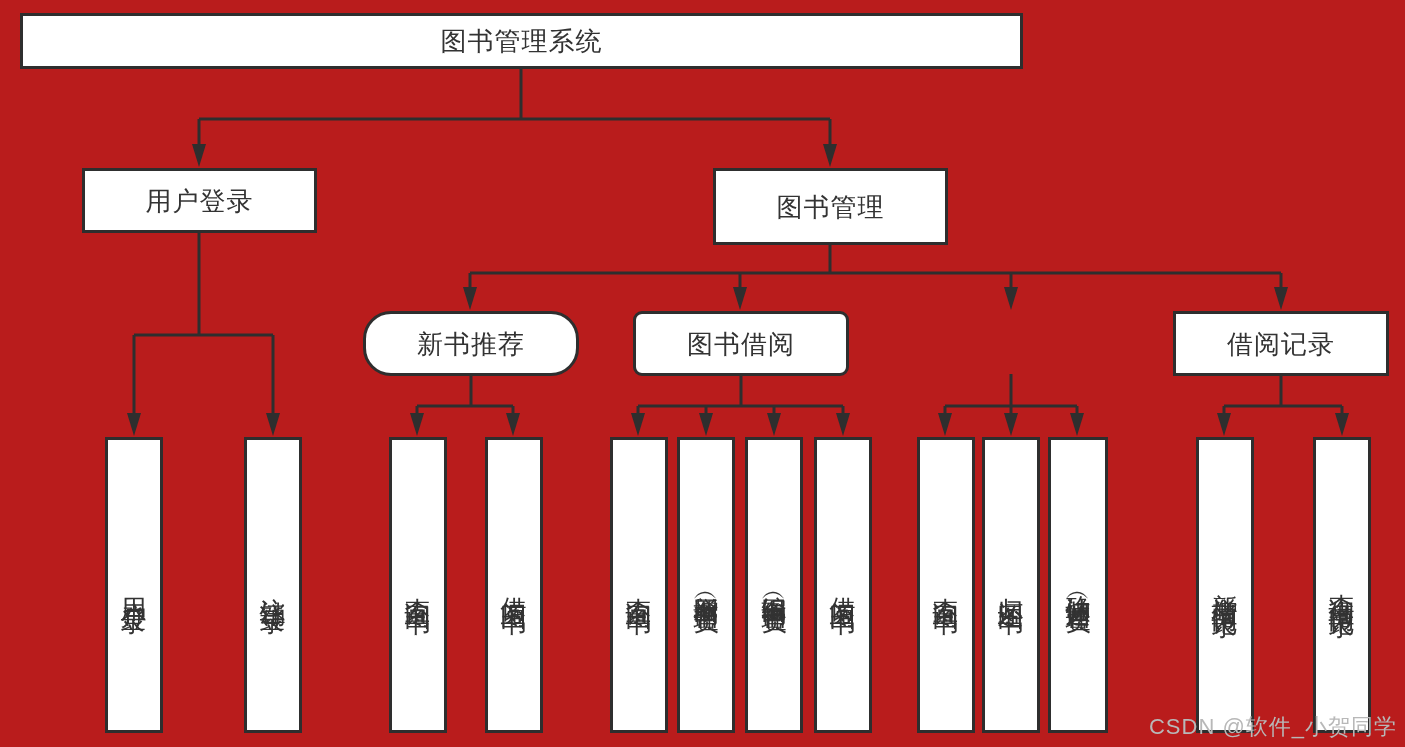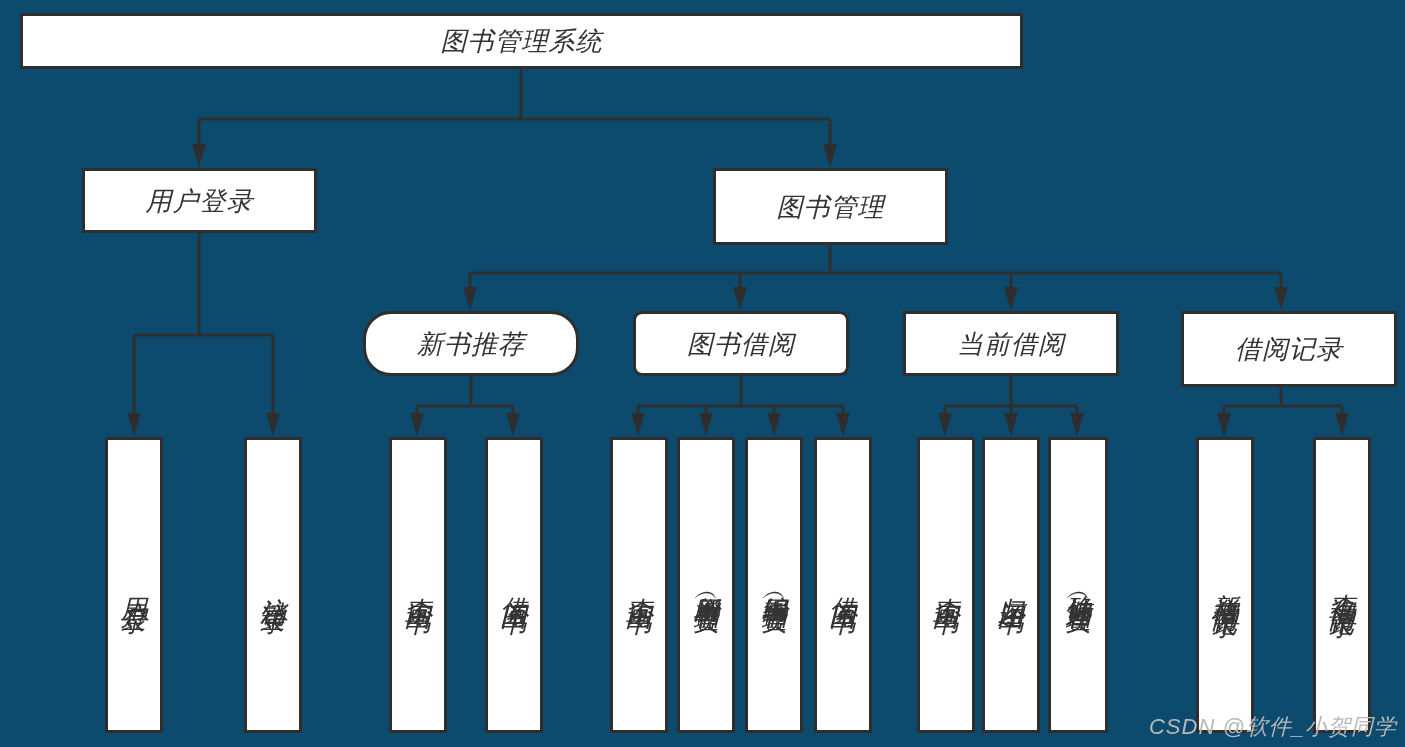--- a/index.html
+++ b/index.html
@@ -1,23 +1,22 @@
 <!DOCTYPE html>
 <html><head>
 <meta charset="utf-8">
 <style>
   html, body { margin: 0; padding: 0; background: #ffffff; }
   .canvas {
     position: relative;
     width: 1405px;
     height: 747px;
-    background: #0c4a6e;
+    background: #b91c1c;
     font-family: "Liberation Sans", "DejaVu Sans", sans-serif;
     overflow: hidden;
-    font-style: italic;
   }
   .connectors {
     position: absolute;
     left: 0; top: 0;
     width: 1405px; height: 747px;
   }
   .box {
     position: absolute;
     box-sizing: border-box;
     border: 3px solid #2e2e2e;
@@ -100,22 +99,21 @@
     </g>
   </svg>
 
   <div class="box h" style="left:20px; top:13px; width:1003px; height:56px;">图书管理系统</div>
 
   <div class="box h" style="left:82px; top:168px; width:235px; height:65px;">用户登录</div>
   <div class="box h" style="left:713px; top:168px; width:235px; height:77px;">图书管理</div>
 
   <div class="box h" style="left:363px; top:311px; width:216px; height:65px;border-radius:28px;">新书推荐</div>
   <div class="box h" style="left:633px; top:311px; width:216px; height:65px;border-radius:9px;">图书借阅</div>
-  <div class="box h" style="left:903px; top:311px; width:216px; height:65px;">当前借阅</div>
-  <div class="box h" style="left:1173px; top:311px; width:216px; height:76px;margin-left:8px;">借阅记录</div>
+  <div class="box h" style="left:1173px; top:311px; width:216px; height:65px;">借阅记录</div>
 
   <div class="box v" style="left:105px; top:437px; width:58px; height:296px;">用户登录</div>
   <div class="box v" style="left:244px; top:437px; width:58px; height:296px;">注销登录</div>
 
   <div class="box v" style="left:389px; top:437px; width:58px; height:296px;">查询图书</div>
   <div class="box v" style="left:485px; top:437px; width:58px; height:296px;">借阅图书</div>
 
   <div class="box v" style="left:610px; top:437px; width:58px; height:296px;">查询图书</div>
   <div class="box v long" style="left:677px; top:437px; width:58px; height:296px;">新增图书（管理员）</div>
   <div class="box v long" style="left:745px; top:437px; width:58px; height:296px;">编辑图书（管理员）</div>

